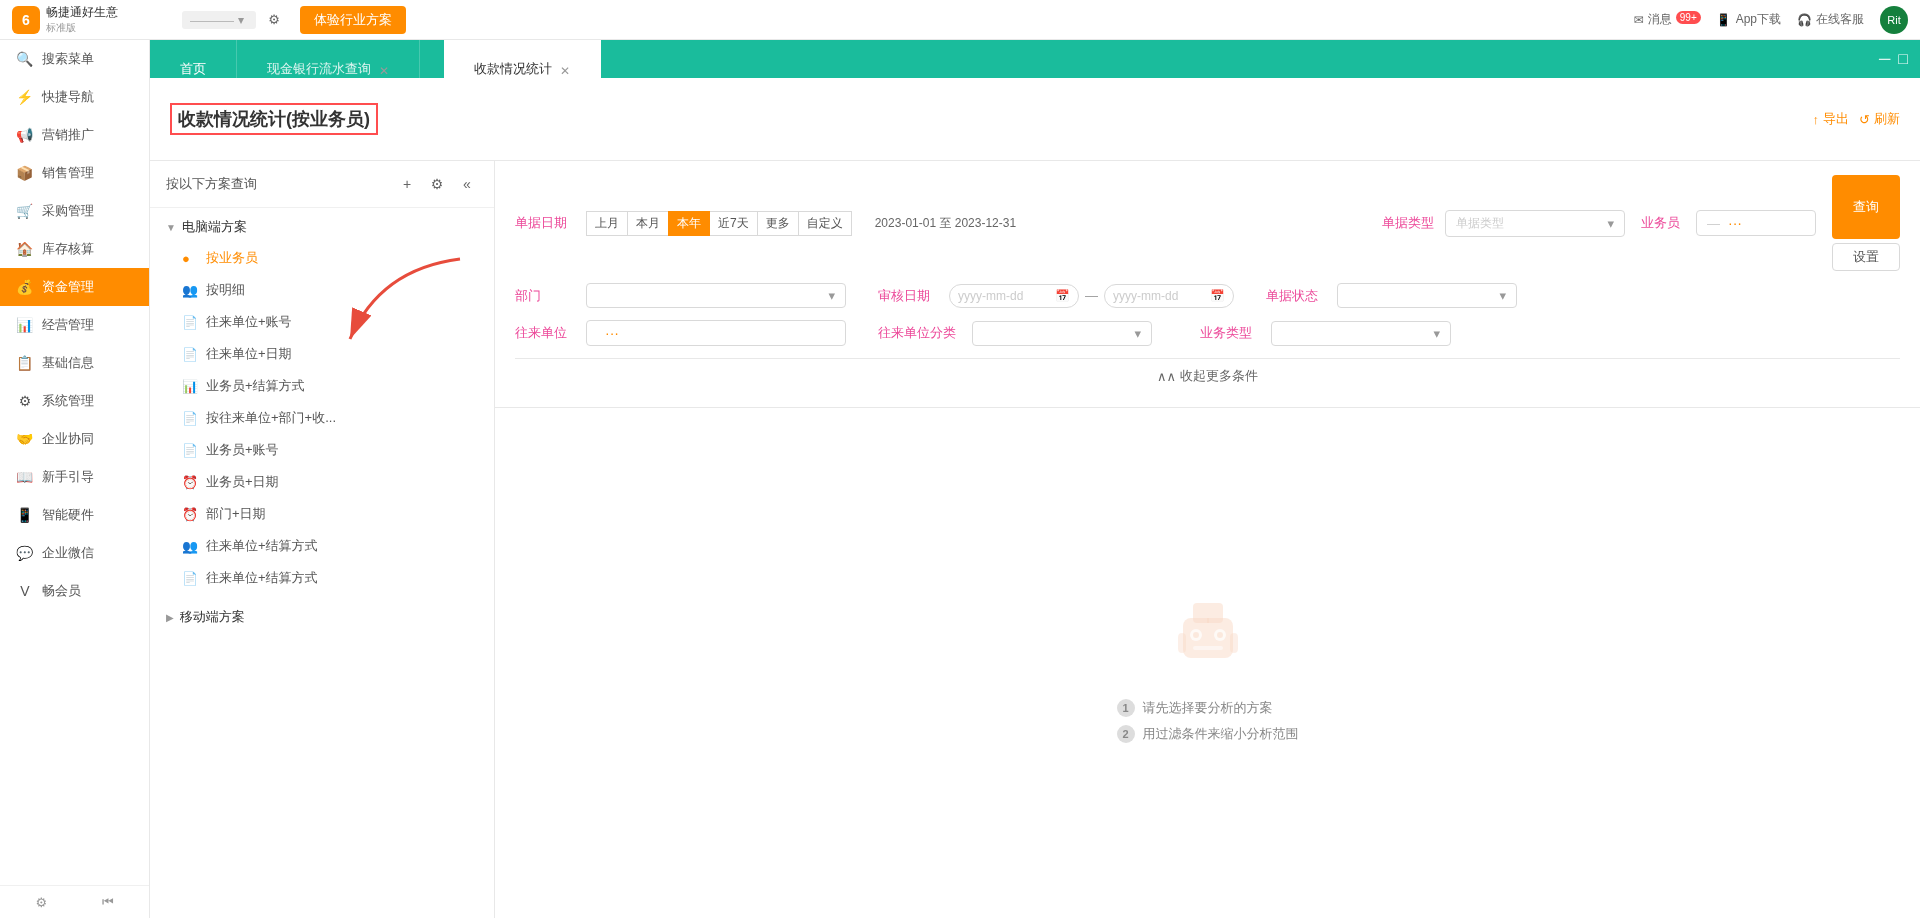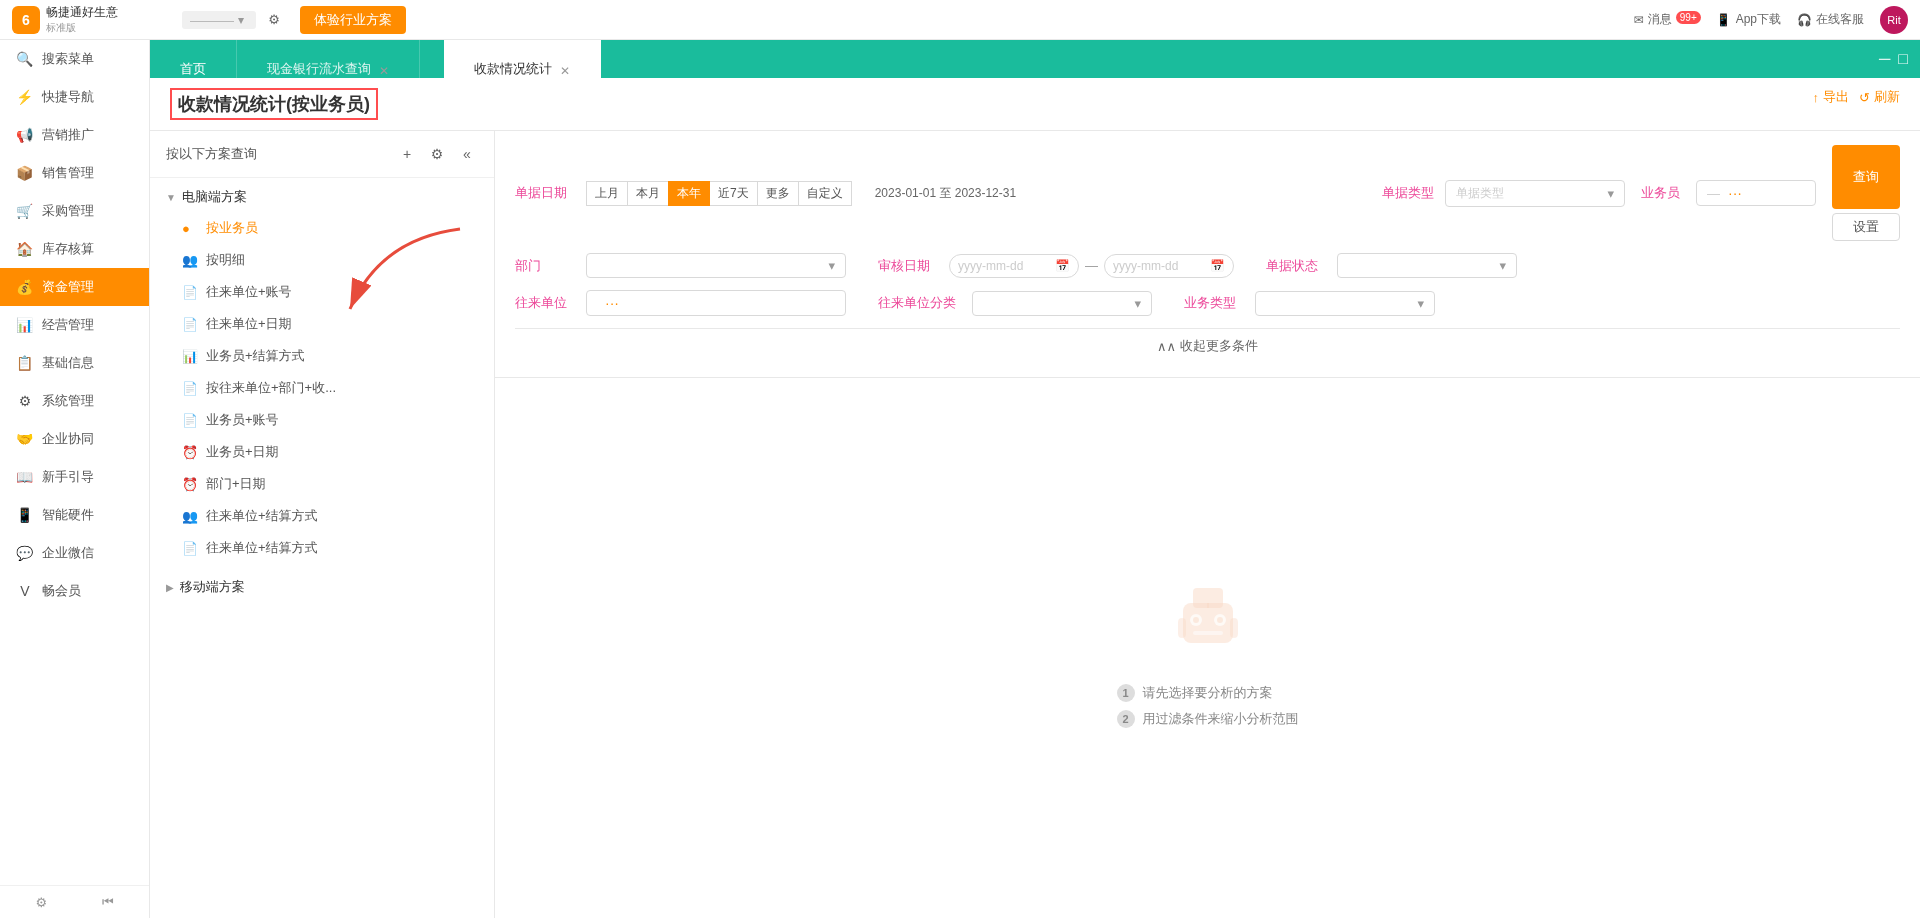--- a/index.html
+++ b/index.html
@@ -72,21 +72,21 @@
       background: #ff4d4f;
       color: #fff;
       border-radius: 8px;
       font-size: 10px;
       padding: 1px 4px;
       position: relative;
       top: -2px;
     }
     .user-avatar {
       width: 28px; height: 28px;
-      background: #be185d;
+      background: #15803d;
       border-radius: 50%;
       display: flex; align-items: center; justify-content: center;
       color: #fff; font-size: 11px;
     }
 
     
     .main-layout {
       display: flex;
       height: calc(918px - 40px);
     }
@@ -158,24 +158,24 @@
       padding-right: 12px;
     }
     .tab-bar-btn {
       color: rgba(255,255,255,0.9);
       font-size: 16px; cursor: pointer;
     }
 
     
     .page-header {
       background: #fff;
-      padding: 10px 20px;
+      padding: 25px 20px;
       border-bottom: 1px solid #e8e8e8;
       display: flex;
-      align-items: flex-start;
+      align-items: center;
       justify-content: space-between;
     }
     .page-title {
       font-size: 18px; font-weight: 600; color: #333;
       border: 2px solid #ff4d4f;
       padding: 2px 6px;
     }
     .page-actions {
       display: flex; align-items: center; gap: 10px;
     }
@@ -671,21 +671,21 @@
               <span style="color:#ccc;"></span>
               <span class="dots-btn">···</span>
             </div>
 
             <span class="filter-label" style="margin-left:16px;">往来单位分类</span>
             <div class="filter-select">
               <span style="color:#ccc;"></span>
               <span class="chevron">▾</span>
             </div>
 
-            <span class="filter-label" style="margin-left:16px;">业务类型</span>
+            <span class="filter-label" style="margin-left:32px;">业务类型</span>
             <div class="filter-select">
               <span style="color:#ccc;"></span>
               <span class="chevron">▾</span>
             </div>
           </div>
 
           <div class="collapse-btn">
             <span>∧∧</span>
             <span>收起更多条件</span>
           </div>

